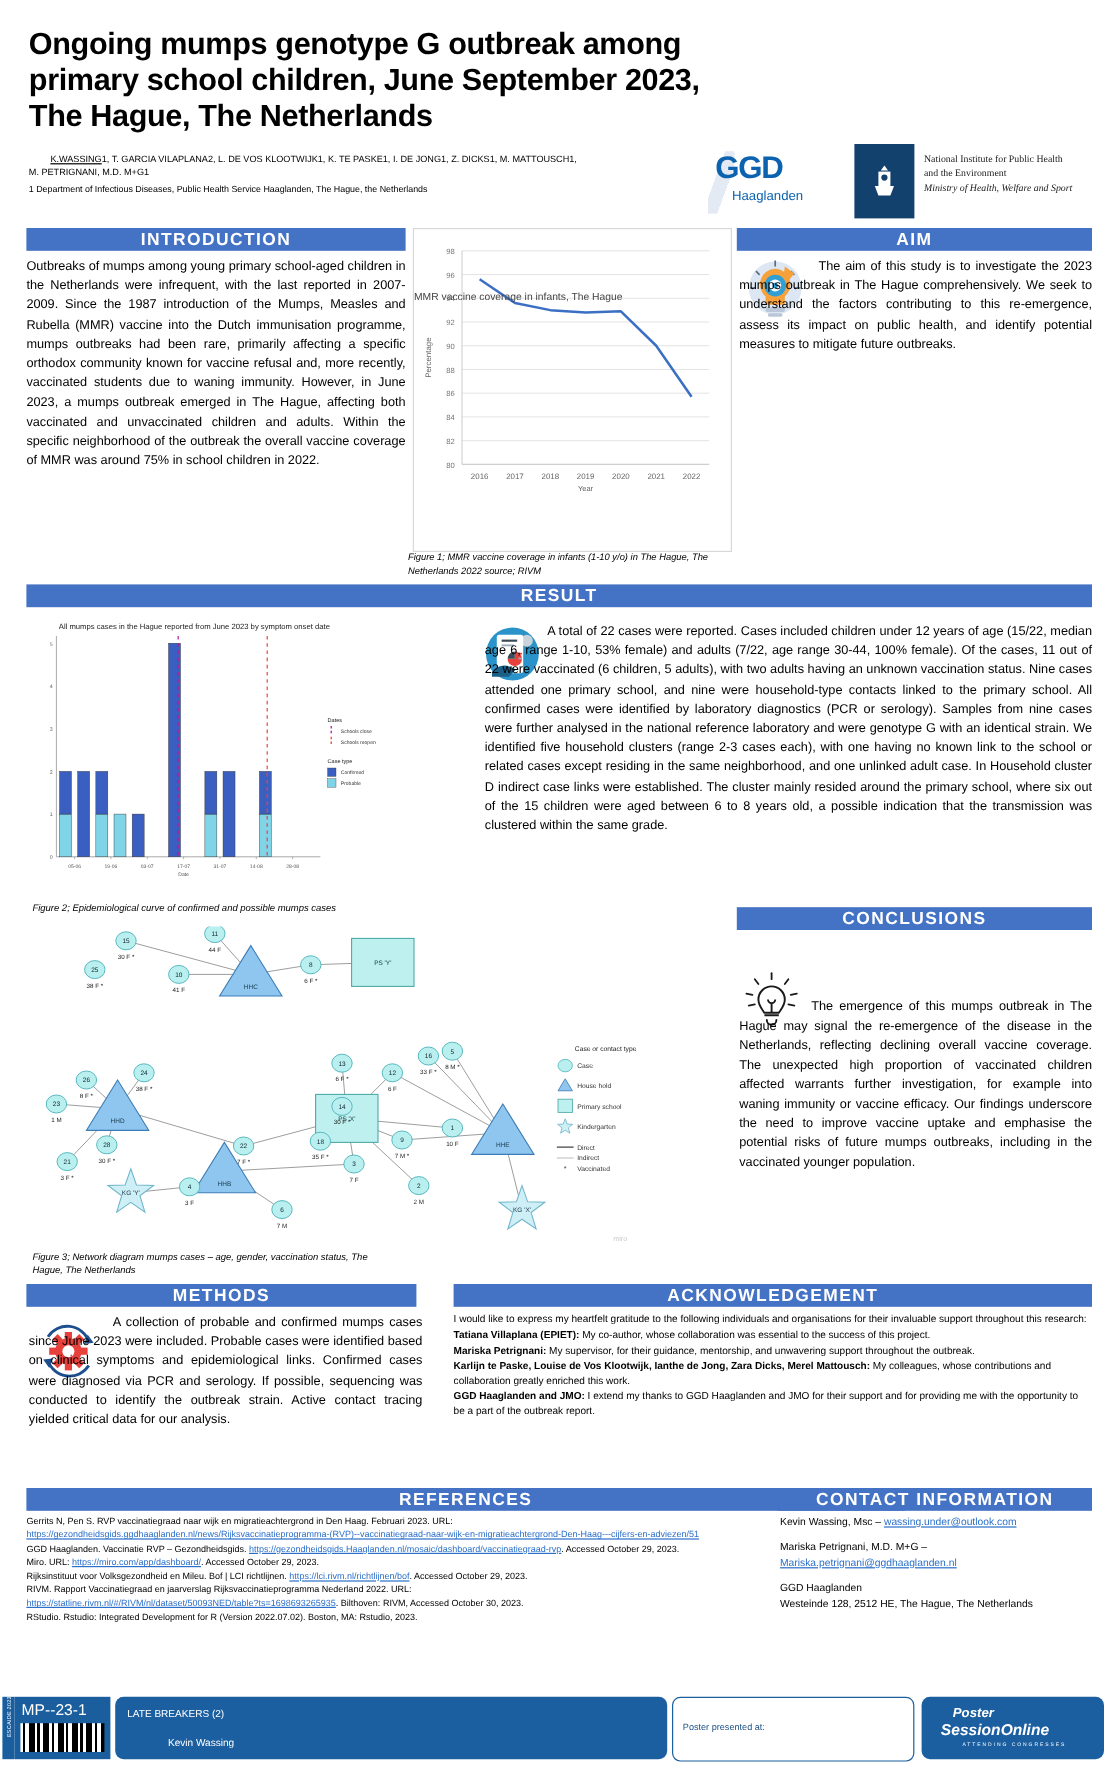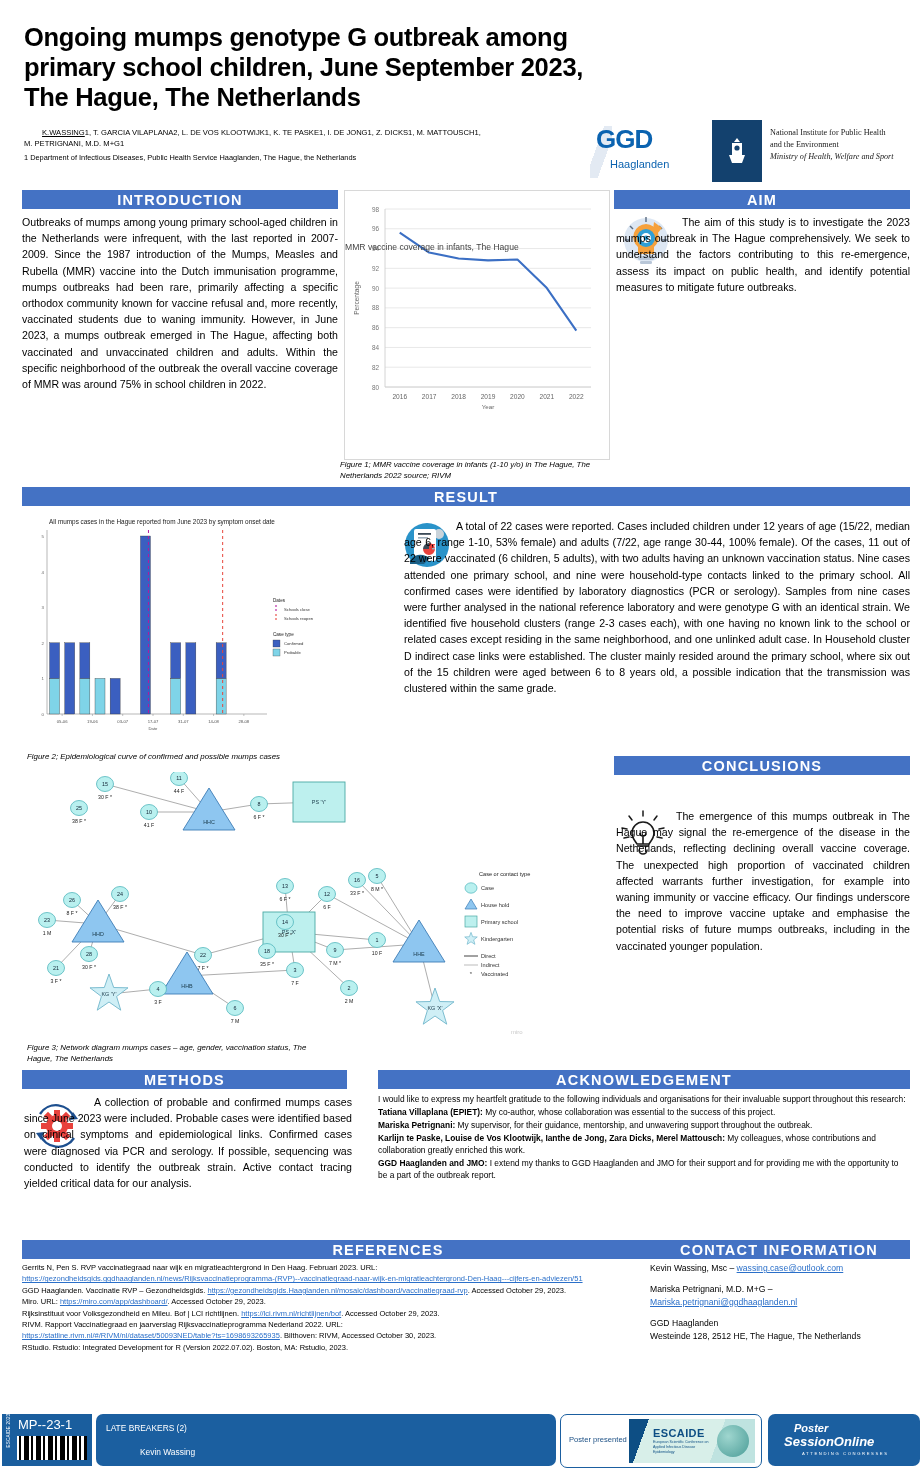--- a/index.html
+++ b/index.html
@@ -52,21 +52,21 @@
   .fig2{position:absolute;left:27px;top:510px;width:290px;height:240px;}
   .fig2cap{position:absolute;left:27px;top:752px;width:300px;font-size:7.9px;font-style:italic;}
 
   
   .fig3{position:absolute;left:27px;top:772px;width:530px;height:270px;}
   .fig3cap{position:absolute;left:27px;top:1043px;width:300px;font-size:7.9px;font-style:italic;line-height:1.35;}
 
   
   #conBar{left:614px;top:756px;width:296px;}
   .con-ico{position:absolute;left:616px;top:808px;width:54px;height:54px;}
-  #conTxt{left:616px;top:808px;width:294px;}
+  #conTxt{left:616px;top:831px;width:294px;}
   #conTxt .ind{display:block;text-indent:60px;}
 
   
   #metBar{left:22px;top:1070px;width:325px;}
   .met-ico{position:absolute;left:26px;top:1098px;width:62px;height:56px;}
   #metTxt{left:24px;top:1094px;width:328px;}
   #metTxt .ind{display:block;text-indent:70px;}
 
   
   #ackBar{left:378px;top:1070px;width:532px;}
@@ -488,44 +488,39 @@
       <p><span>GGD Haaglanden. Vaccinatie RVP – Gezondheidsgids. </span><a href="#">https://gezondheidsgids.Haaglanden.nl/mosaic/dashboard/vaccinatiegraad-rvp</a><span>. Accessed October 29, 2023.</span></p>
       <p><span>Miro. URL: </span><a href="#">https://miro.com/app/dashboard/</a><span>. Accessed October 29, 2023.</span></p>
       <p><span>Rijksinstituut voor Volksgezondheid en Mileu. Bof | LCI richtlijnen. </span><a href="#">https://lci.rivm.nl/richtlijnen/bof</a><span>. Accessed October 29, 2023.</span></p>
       <p><span>RIVM. Rapport Vaccinatiegraad en jaarverslag Rijksvaccinatieprogramma Nederland 2022. URL:</span></p>
       <p><a href="#">https://statline.rivm.nl/#/RIVM/nl/dataset/50093NED/table?ts=1698693265935</a><span>. Bilthoven: RIVM, Accessed October 30, 2023.</span></p>
       <p><span>RStudio. Rstudio: Integrated Development for R (Version 2022.07.02). Boston, MA: Rstudio, 2023.</span></p>
     </div>
 
   <div class="hbar" id="ctcBar">CONTACT INFORMATION</div>
   <div id="ctcTxt" style="position:absolute">
-    <p><span>Kevin Wassing, Msc – </span><a href="#">wassing.case@outlook.com</a></p>
+    <p><span>Kevin Wassing, Msc – </span><a href="#">wassing.under@outlook.com</a></p>
     <p><span>Mariska Petrignani, M.D. M+G –</span><br><a href="#">Mariska.petrignani@ggdhaaglanden.nl</a></p>
     <p><span>GGD Haaglanden</span><br><span>Westeinde 128, 2512 HE, The Hague, The Netherlands</span></p>
   </div>
 
   <div class="footer">
     <div class="fsidebar">
       <span>ESCAIDE 2023</span>
     </div>
     <div class="fcode">
       <div class="num">MP--23-1</div>
       <div class="bars"></div>
     </div>
     <div class="ftrack">
       <div class="t1">LATE BREAKERS (2)</div>
       <div class="t2">Kevin Wassing</div>
     </div>
     <div class="fpres">
       <div class="lab">Poster presented at:</div>
-      <div class="fescaide">
-        <div class="nm">ESCAIDE</div>
-        <div class="sub">European Scientific Conference on Applied Infectious Disease Epidemiology</div>
-        <div class="globe"></div>
-      </div>
     </div>
     <div class="fpso">
       <div class="p1">Poster</div>
       <div class="p2">SessionOnline</div>
       <div class="p3">ATTENDING CONGRESSES</div>
     </div>
   </div>
 
 </div>
 

